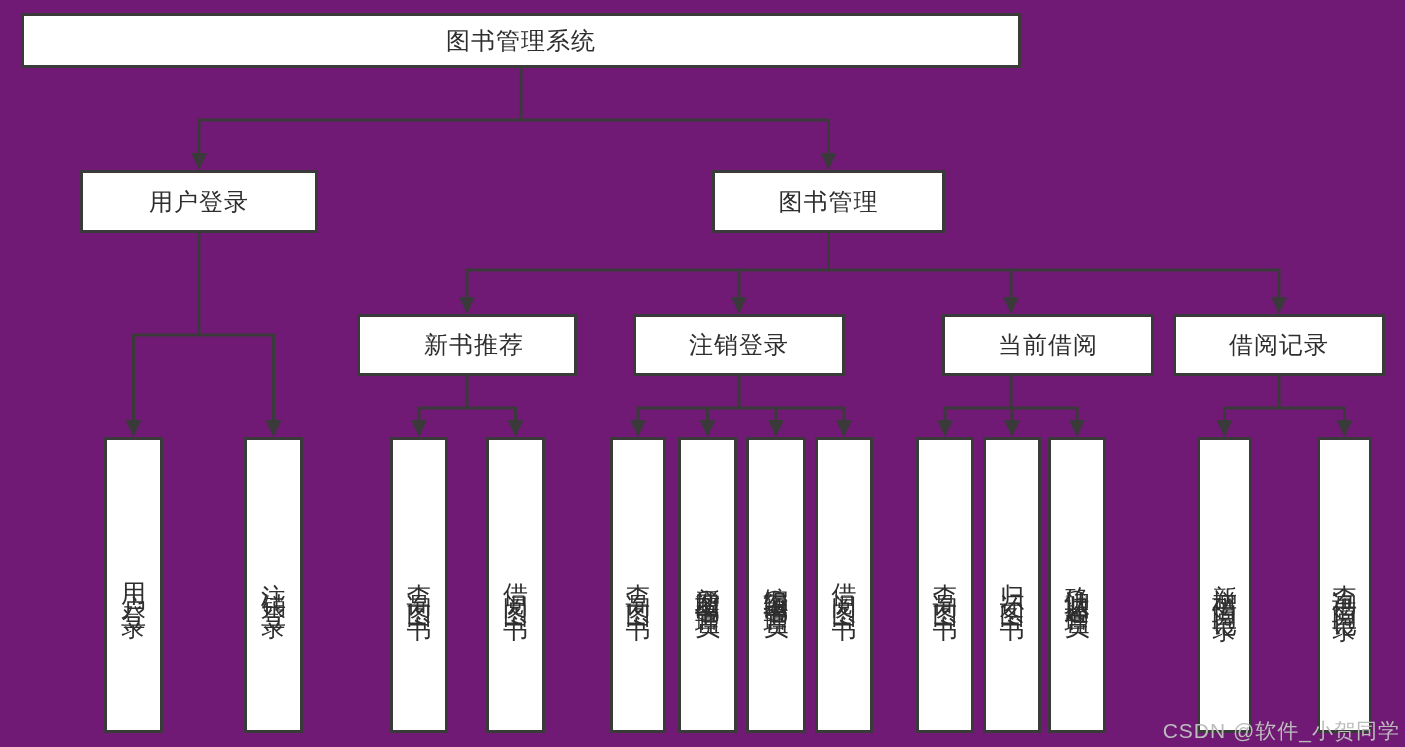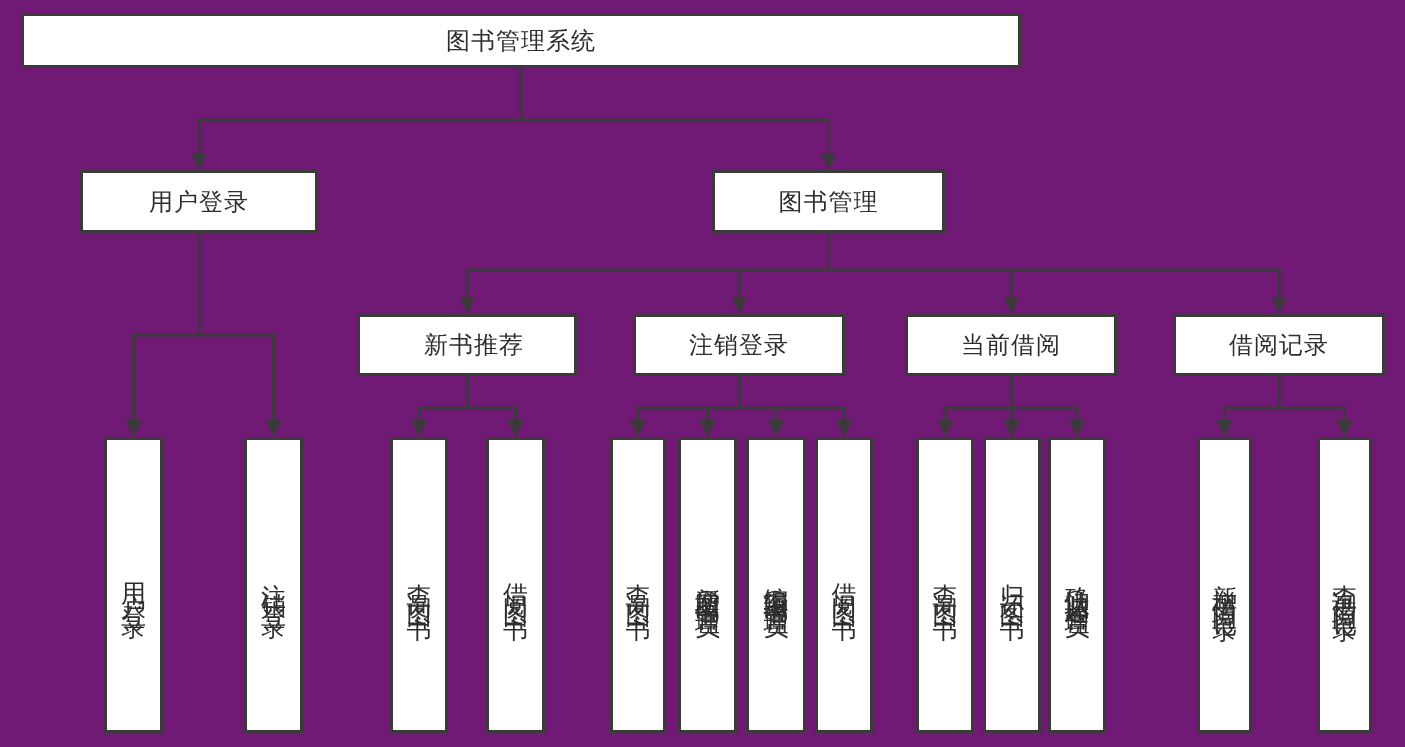--- a/index.html
+++ b/index.html
@@ -113,21 +113,21 @@
       </div>
       <div class="node h" style="left: 712px; top: 170px; width: 233px; height: 63px; justify-content: center;">
         <span>图书管理</span>
       </div>
       <div class="node h" style="left: 357px; top: 314px; width: 220px; height: 62px; padding-left: 14px;">
         <span>新书推荐</span>
       </div>
       <div class="node h" style="left: 633px; top: 314px; width: 212px; height: 62px;">
         <span>注销登录</span>
       </div>
-      <div class="node h" style="left: 905px; top: 314px; width: 212px; height: 62px;">
+      <div class="node h" style="left: 942px; top: 314px; width: 212px; height: 62px;">
         <span>当前借阅</span>
       </div>
       <div class="node h" style="left: 1173px; top: 314px; width: 212px; height: 62px;">
         <span>借阅记录</span>
       </div>
       <div class="node v sp-lg" style="left: 104px; top: 437px; width: 59px; height: 296px;">
         <span>用户登录</span>
       </div>
       <div class="node v sp-lg" style="left: 244px; top: 437px; width: 59px; height: 296px;">
         <span>注销登录</span>
@@ -159,13 +159,14 @@
       <div class="node v sp-sm" style="left: 1048px; top: 437px; width: 58px; height: 296px;">
         <span>确认归还（管理员）</span>
       </div>
       <div class="node v sp-md" style="left: 1197px; top: 437px; width: 55px; height: 296px;">
         <span>新增借阅记录</span>
       </div>
       <div class="node v sp-md" style="left: 1317px; top: 437px; width: 55px; height: 296px;">
         <span>查询借阅记录</span>
       </div>
     </div>
+  <div class="watermark">CSDN @软件_小贺同学</div>
 </div>
 
 </body></html>

